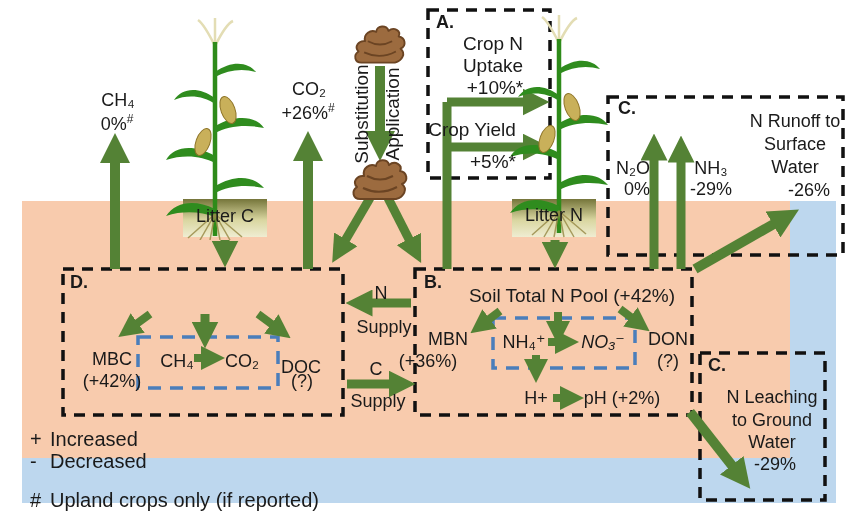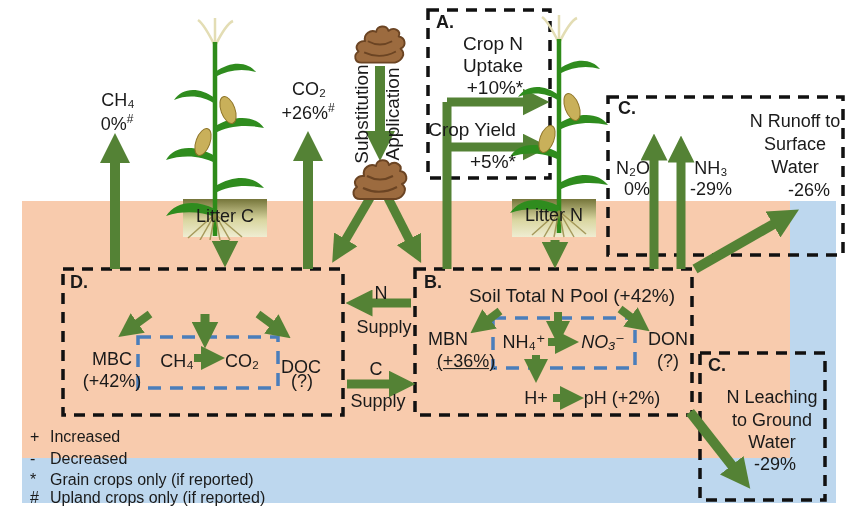--- a/index.html
+++ b/index.html
@@ -5,21 +5,21 @@
   html,body{margin:0;padding:0;background:#fff;}
   #canvas{position:relative;width:853px;height:513px;background:#ffffff;overflow:hidden;
           font-family:"Liberation Sans","DejaVu Sans",sans-serif;color:#1a1a1a;}
   .bg{position:absolute;}
   .t{position:absolute;transform:translate(-50%,-50%);white-space:nowrap;font-size:18px;line-height:1.1;text-align:center;}
   .tl{position:absolute;white-space:nowrap;font-size:18px;line-height:1.1;}
   .f19{font-size:19px;}
   .bold{font-weight:bold;}
   .rot{transform:translate(-50%,-50%) rotate(-90deg);}
   sup{font-size:12px;}
-  .legend-line{position:absolute;left:30px;font-size:16px;white-space:nowrap;}
+  .legend-line{position:absolute;left:30px;font-size:20px;white-space:nowrap;}
   .legend-sym{display:inline-block;width:20px;}
   svg{position:absolute;left:0;top:0;}
   .litter{position:absolute;background:linear-gradient(180deg,#75753a 0%,#d9d6a0 55%,#efedd2 100%);}
 </style>
 </head>
 <body>
 
 <div id="canvas">
 
   <div class="bg" style="left:22px;top:201px;width:768px;height:257px;background:#F8CBAD;"></div>
@@ -177,32 +177,31 @@
   <div class="t" style="left:302px;top:382px;">(?)</div>
 
   <div class="t" style="left:381px;top:294px;">N</div>
   <div class="t" style="left:384px;top:328px;">Supply</div>
   <div class="t" style="left:376px;top:370px;">C</div>
   <div class="t" style="left:378px;top:402px;">Supply</div>
 
   <div class="tl bold" style="left:424px;top:273px;">B.</div>
   <div class="t f19" style="left:572px;top:296px;">Soil Total N Pool (+42%)</div>
   <div class="t" style="left:448px;top:340px;">MBN</div>
-  <div class="t" style="left:466px;top:362px;text-decoration:underline;">(+36%)</div>
+  <div class="t" style="left:428px;top:362px;">(+36%)</div>
   <div class="t" style="left:524px;top:343px;">NH₄⁺</div>
   <div class="t" style="left:603px;top:343px;font-style:italic;">NO₃⁻</div>
   <div class="t" style="left:668px;top:340px;">DON</div>
   <div class="t" style="left:668px;top:362px;">(?)</div>
   <div class="t" style="left:536px;top:399px;">H+</div>
   <div class="t" style="left:622px;top:399px;">pH (+2%)</div>
 
   <div class="tl bold" style="left:708px;top:356px;">C.</div>
   <div class="t" style="left:772px;top:398px;">N Leaching</div>
   <div class="t" style="left:772px;top:421px;">to Ground</div>
   <div class="t" style="left:772px;top:443px;">Water</div>
   <div class="t" style="left:775px;top:465px;">-29%</div>
 
   <div class="legend-line" style="top:428px;"><span class="legend-sym">+</span><span>Increased</span></div>
   <div class="legend-line" style="top:450px;"><span class="legend-sym">-</span><span>Decreased</span></div>
-  <div class="legend-line" style="top:471px;"><span class="legend-sym">*</span><span>Grain crops only (if reported)</span></div>
   <div class="legend-line" style="top:489px;"><span class="legend-sym">#</span><span>Upland crops only (if reported)</span></div>
 
 </div>
 
 </body></html>

